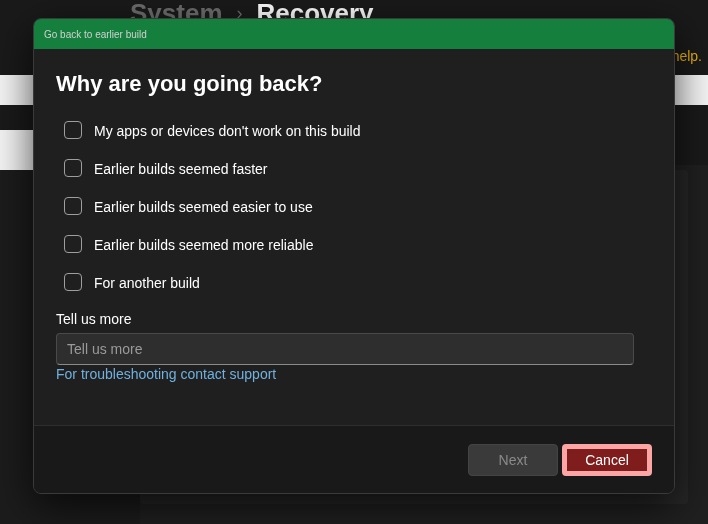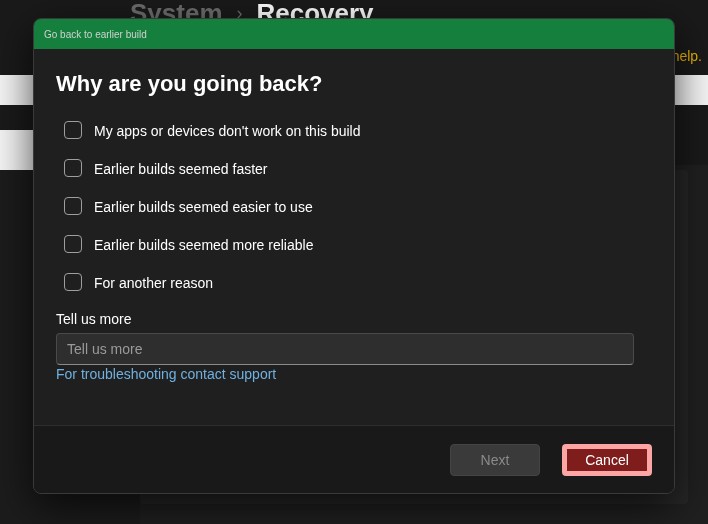--- a/index.html
+++ b/index.html
@@ -172,21 +172,21 @@
       color: #6fb1e0;
       cursor: pointer;
     }
     .dialog-footer {
       height: 68px;
       background: #191919;
       border-top: 1px solid #2e2e2e;
       display: flex;
       align-items: center;
       justify-content: flex-end;
-      gap: 22px;
+      gap: 4px;
       padding: 3px 22px;
     }
     .btn {
       min-width: 90px;
       height: 32px;
       border-radius: 4px;
       font-size: 14px;
       font-family: inherit;
       cursor: pointer;
       border: 1px solid transparent;
@@ -244,21 +244,21 @@
       <span class="checkbox-label">Earlier builds seemed easier to use</span>
     </label>
 
     <label class="checkbox-row">
       <span class="checkbox-box"></span>
       <span class="checkbox-label">Earlier builds seemed more reliable</span>
     </label>
 
     <label class="checkbox-row">
       <span class="checkbox-box"></span>
-      <span class="checkbox-label">For another reason</span>
+      <span class="checkbox-label">For another build</span>
     </label>
 
     <div class="field-label">Tell us more</div>
     <input class="text-input" type="text" placeholder="Tell us more" style="">
 
     <div class="support-link">For troubleshooting contact support</div>
   </div>
 
   <div class="dialog-footer">
     <button class="btn btn-primary">Next</button>

